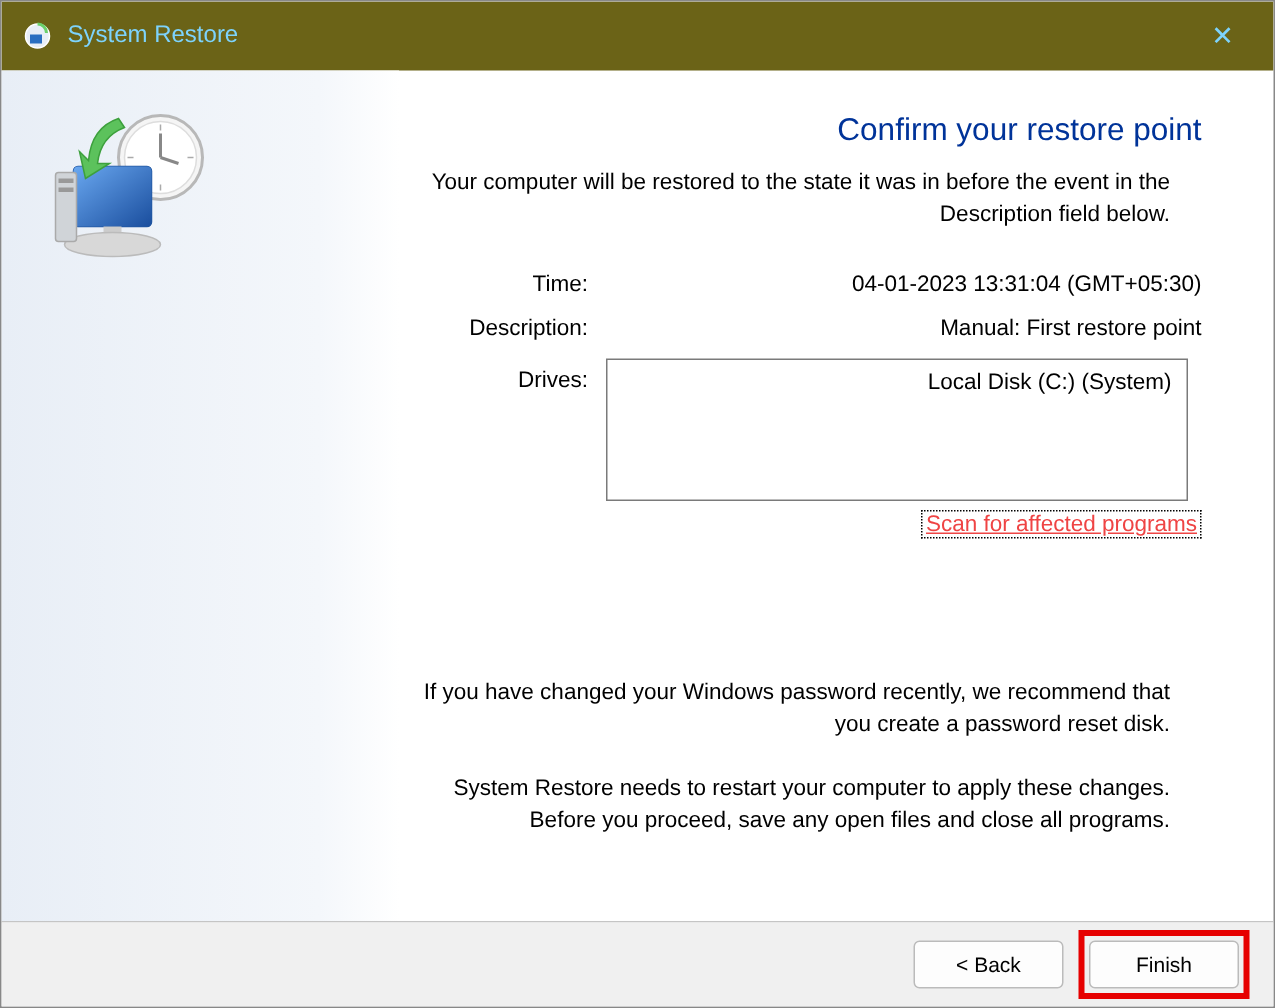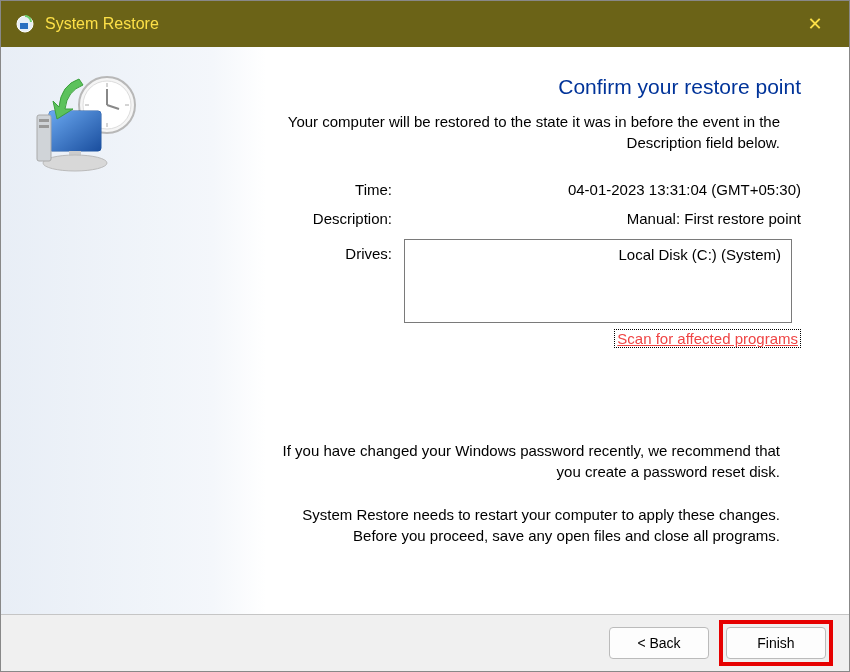--- a/index.html
+++ b/index.html
@@ -13,21 +13,21 @@
       height: 672px;
       border: 1px solid #888;
       background: #fff;
       display: flex;
       flex-direction: column;
       overflow: hidden;
     }
     .titlebar {
       height: 46px;
       background: #6b6317;
-      color: #fde047;
+      color: #7dd3fc;
       display: flex;
       align-items: center;
       padding: 0 14px;
       font-size: 16px;
     }
     .titlebar .title-icon {
       margin-right: 10px;
       display: inline-flex;
     }
     .titlebar .title-text {
@@ -80,21 +80,21 @@
       margin-left: 48px;
     }
     .drives-row {
       display: flex;
       margin-bottom: 6px;
       align-items: flex-start;
       gap: 12px;
     }
     .drives-box {
       width: 388px;
-      height: 84px;
+      height: 95px;
       border: 1px solid #7a7a7a;
       padding: 6px 10px;
       background: #fff;
       font-size: 15px;
     }
     .scan-link-row {
       margin-left: 122px;
       margin-top: 2px;
     }
     .scan-link {

